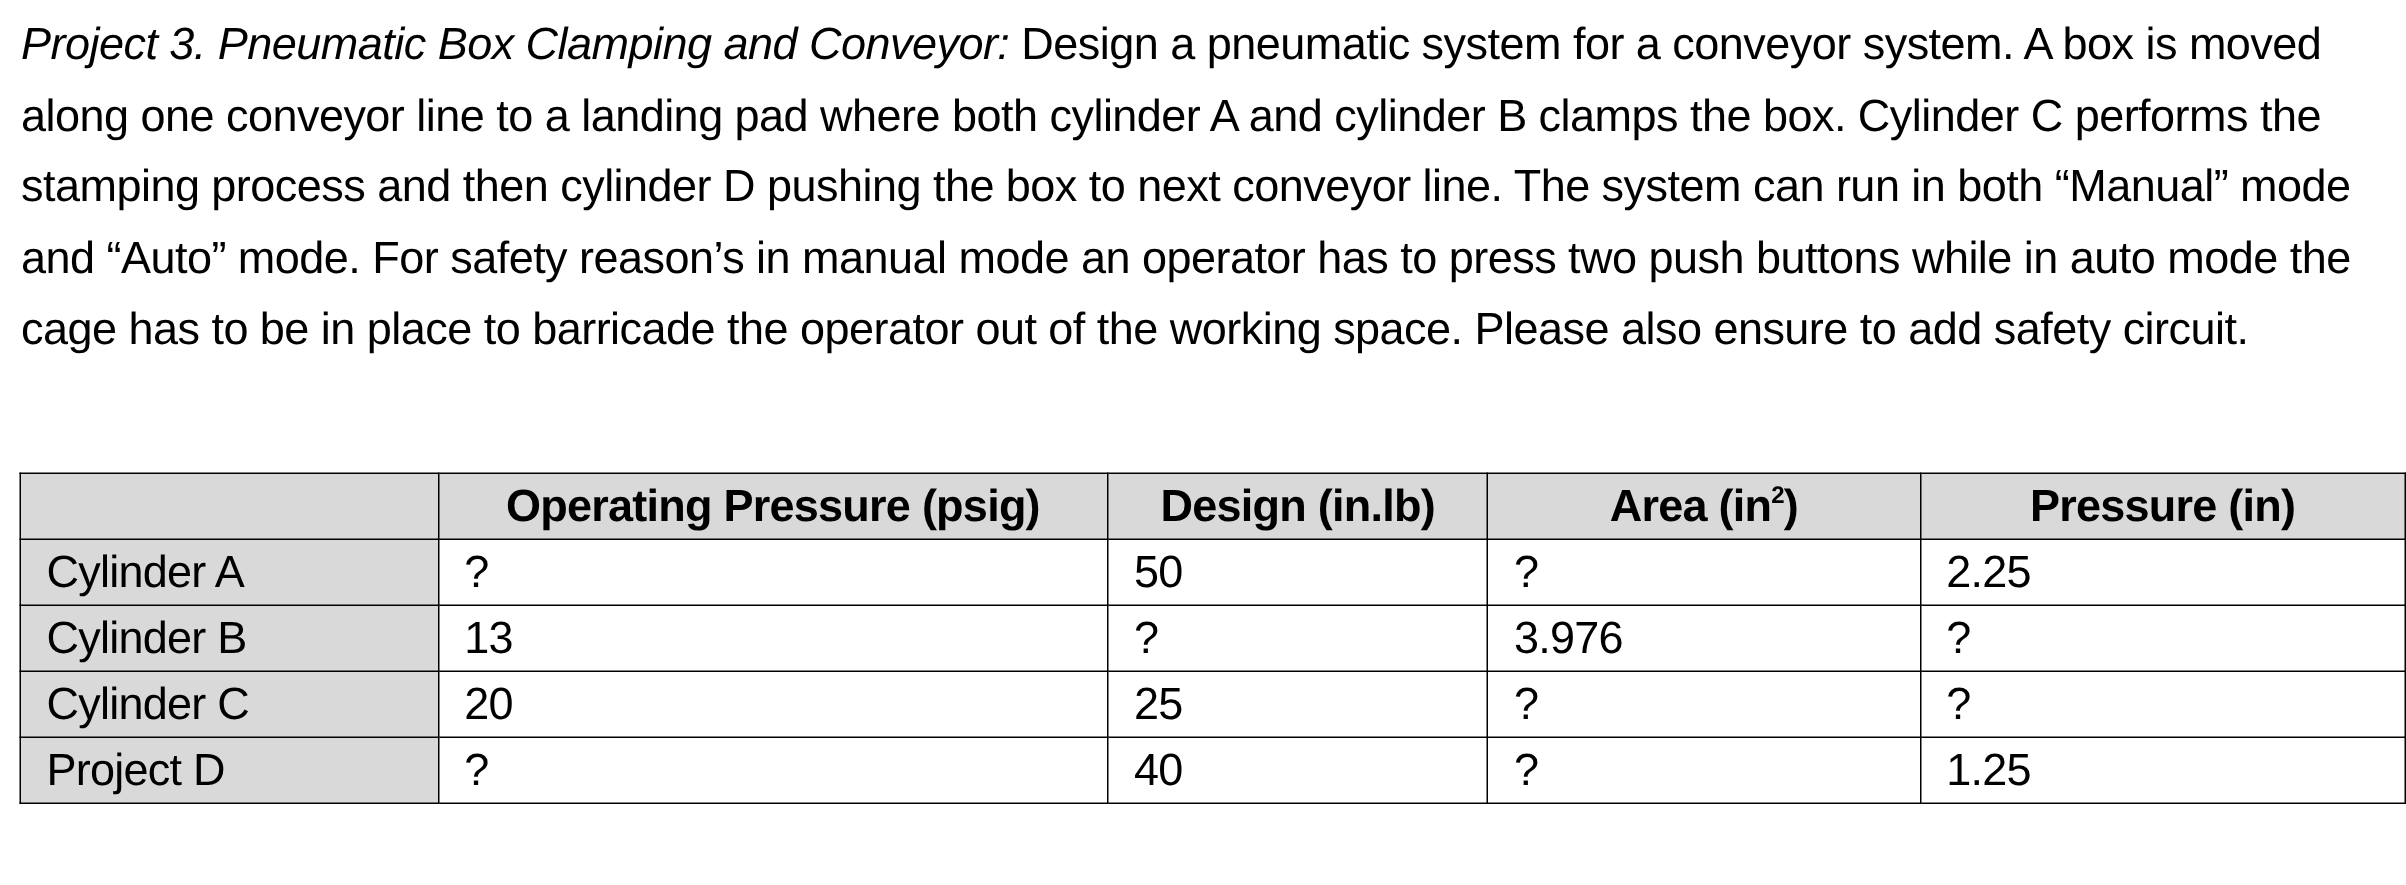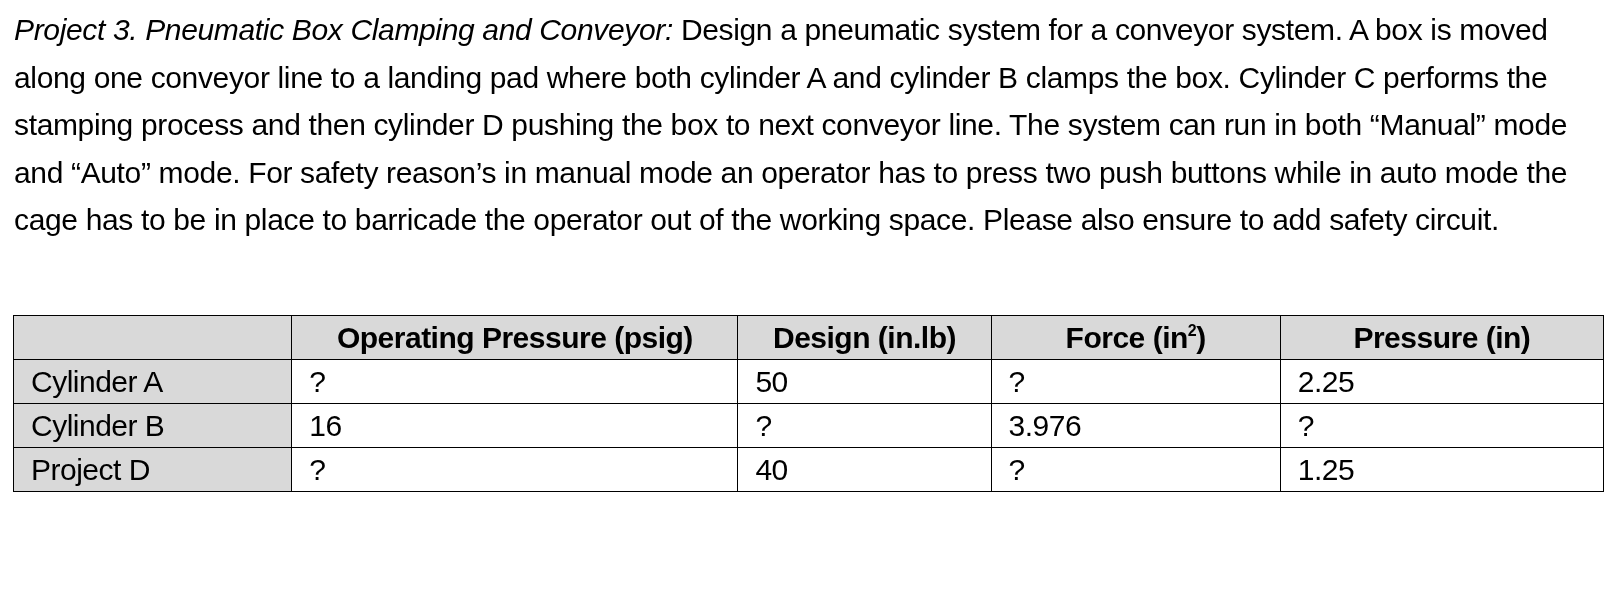--- a/index.html
+++ b/index.html
@@ -23,35 +23,42 @@
   <span class="lead">Project 3. Pneumatic Box Clamping and Conveyor:</span>
   <span>Design a pneumatic system for a conveyor system. A box is moved along one conveyor line to a landing pad where both cylinder A and cylinder B clamps the box. Cylinder C performs the stamping process and then cylinder D pushing the box to next conveyor line. The system can run in both “Manual” mode and “Auto” mode. For safety reason’s in manual mode an operator has to press two push buttons while in auto mode the cage has to be in place to barricade the operator out of the working space. Please also ensure to add safety circuit.</span>
 </div>
 
 <table class="spec">
   <tbody>
       <tr>
     <th style="width:242px"></th>
     <th style="width:421px">Operating Pressure (psig)</th>
     <th style="width:214px">Design (in.lb)</th>
-    <th style="width:255px"><span>Force (in</span><sup>2</sup><span>)</span></th>
+    <th style="width:255px"><span>Area (in</span><sup>2</sup><span>)</span></th>
     <th style="width:288px">Pressure (in)</th>
   </tr>
   <tr>
     <td class="rowhead">Cylinder A</td>
     <td>?</td>
     <td>50</td>
     <td>?</td>
     <td>2.25</td>
   </tr>
   <tr>
     <td class="rowhead">Cylinder B</td>
-    <td>16</td>
+    <td>13</td>
     <td>?</td>
     <td>3.976</td>
+    <td>?</td>
+  </tr>
+  <tr>
+    <td class="rowhead">Cylinder C</td>
+    <td>20</td>
+    <td>25</td>
+    <td>?</td>
     <td>?</td>
   </tr>
   <tr>
     <td class="rowhead">Project D</td>
     <td>?</td>
     <td>40</td>
     <td>?</td>
     <td>1.25</td>
   </tr>
 </tbody>

